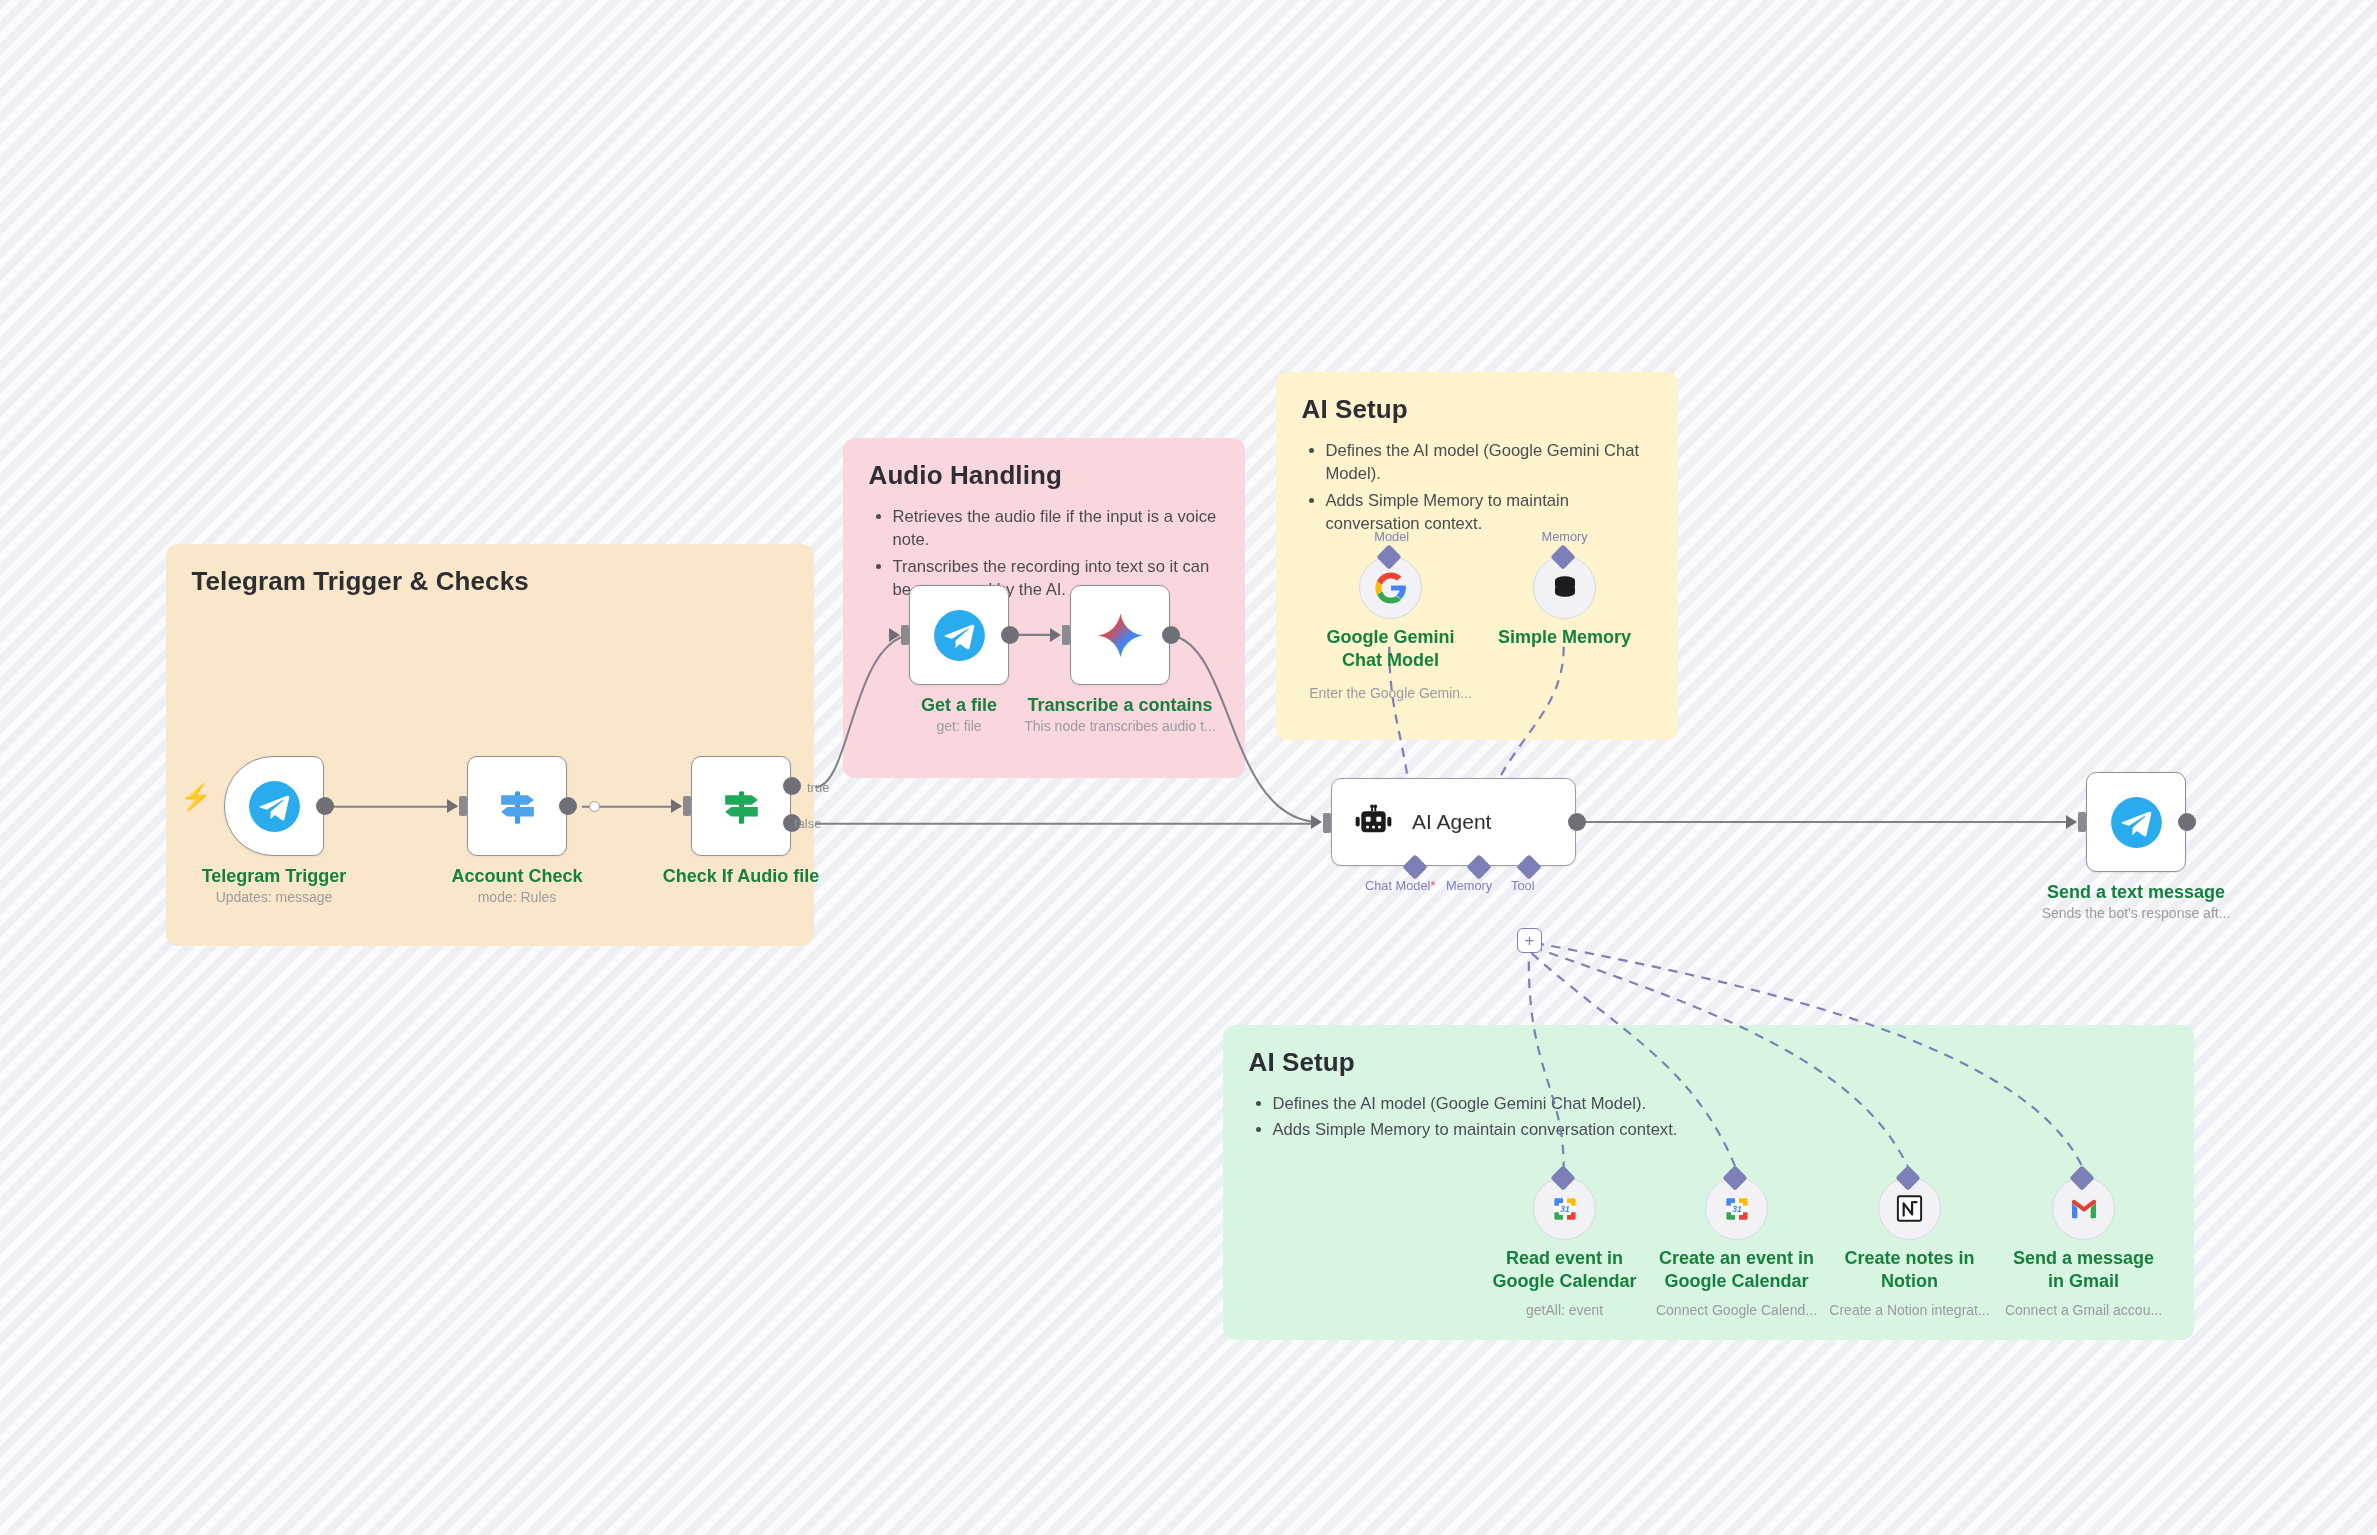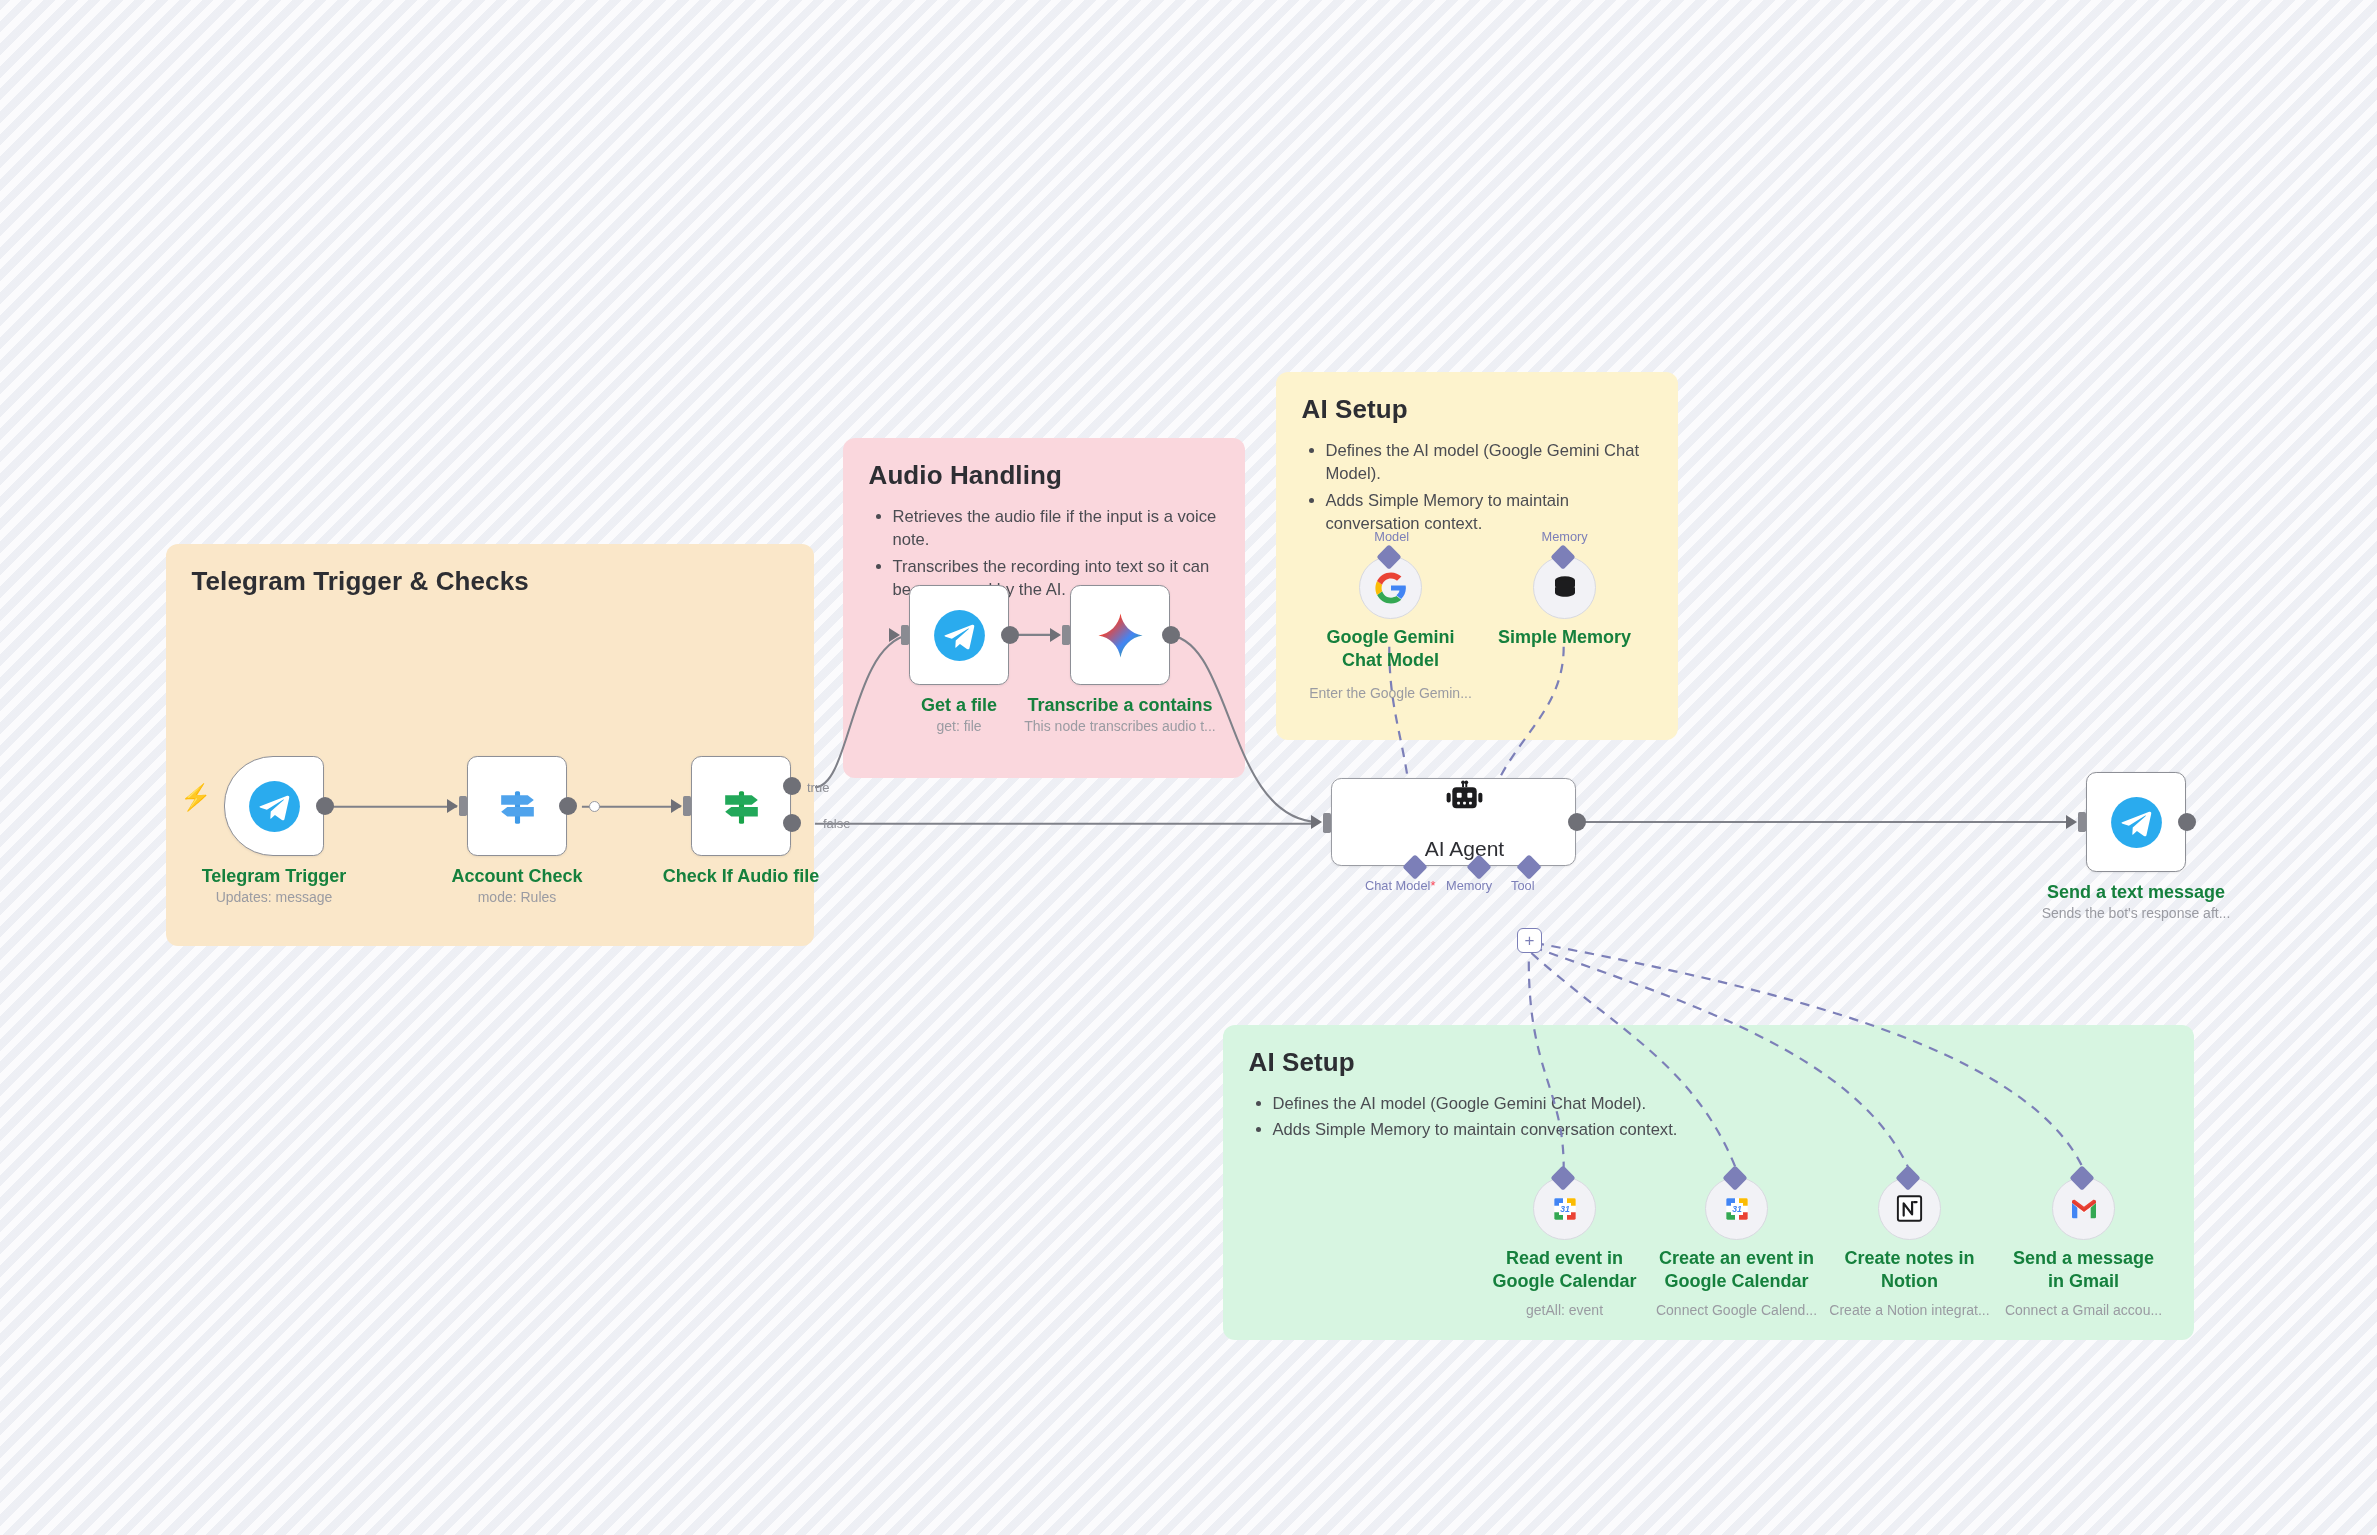--- a/index.html
+++ b/index.html
@@ -23,21 +23,21 @@
 
   
   .node{position:absolute;}
   .nbox{
     width:100px;height:100px;background:#fff;border:1.9px solid #8d8f96;
     border-radius:10.2px;box-sizing:border-box;
     display:flex;align-items:center;justify-content:center;
     box-shadow:0 0.9px 2.6px rgba(0,0,0,.07);
   }
   .nbox.trigger{border-radius:49px 10.2px 10.2px 49px;}
-  .nbox.agent{width:245px;height:88px;justify-content:flex-start;padding-left:22px;gap:19px;border-color:#9a9ca3;flex-direction:column;}
+  .nbox.agent{width:245px;height:88px;justify-content:flex-start;padding-left:22px;gap:19px;border-color:#9a9ca3;}
   .agent-label{font-size:21px;color:#2d2e33;}
   .nlabel{position:absolute;left:50%;transform:translateX(-50%);top:109px;
           text-align:center;font-size:18px;font-weight:bold;color:#15803d;
           white-space:nowrap;line-height:1.25;}
   .nlabel.wrap{white-space:normal;width:162px;}
   .nsub{position:absolute;left:50%;transform:translateX(-50%);
         text-align:center;font-size:14px;color:#9a9ba2;white-space:nowrap;}
 
   
   .cnode{position:absolute;}
@@ -156,21 +156,21 @@
     <div class="nbox">
       <svg width="49" height="49" viewBox="0 0 48 48">
         <rect x="21.5" y="9" width="5" height="32" rx="1.6" fill="#19a34a"></rect>
         <path d="M8 13 h26 l6 4.6 -6 4.6 H8 Z" fill="#22a85a"></path>
         <path d="M40 24.5 h-26 l-6 4.6 6 4.6 h26 Z" fill="#22a85a"></path>
       </svg>
     </div>
     <div class="dot" style="left:92px;top:21px;"></div>
     <div class="iolabel" style="left:116px;top:24px;">true</div>
     <div class="dot" style="left:92px;top:58px;"></div>
-    <div class="iolabel" style="left:132px;top:60px;">false</div>
+    <div class="iolabel" style="left:103px;top:60px;">false</div>
     <div class="nlabel">Check If Audio file</div>
   </div>
 
   <div class="node" style="left:909px;top:585px;">
     <div class="instub" style="left:-7.7px;top:40px;"></div>
     <div class="inarrow" style="left:-20.4px;top:43px;"></div>
     <div class="nbox">
       <svg width="53" height="53" viewBox="0 0 48 48">
         <circle cx="24" cy="24" r="23" fill="#2aabee"></circle>
         <path d="M11 23.8 L35.5 14.3 C36.7 13.9 37.7 14.6 37.3 16.4 L33.1 35.2 C32.8 36.6 31.9 36.9 30.7 36.2 L24.4 31.6 L21.4 34.5 C21.1 34.8 20.8 35.1 20.2 35.1 L20.6 28.6 L32.4 18 C32.9 17.6 32.3 17.4 31.6 17.8 L17.1 26.9 L11.4 25.1 C10.2 24.7 10.1 24.2 11 23.8 Z" fill="#fff"></path>

